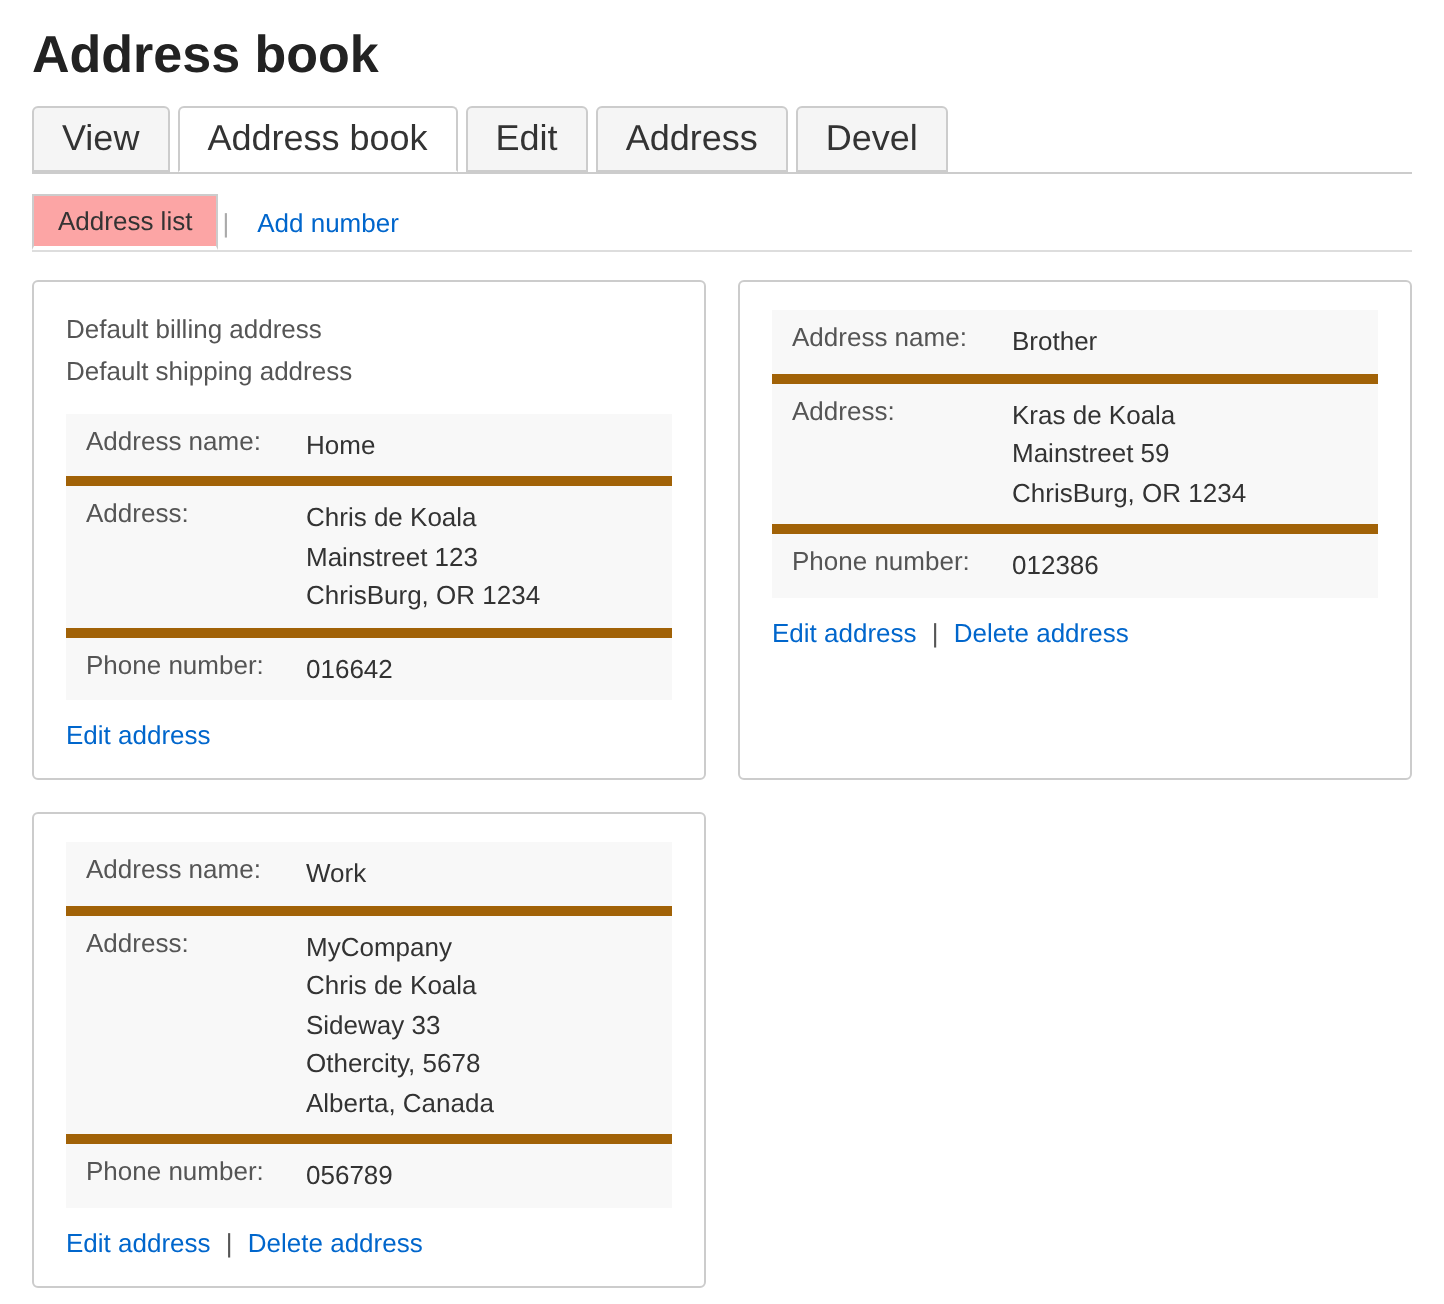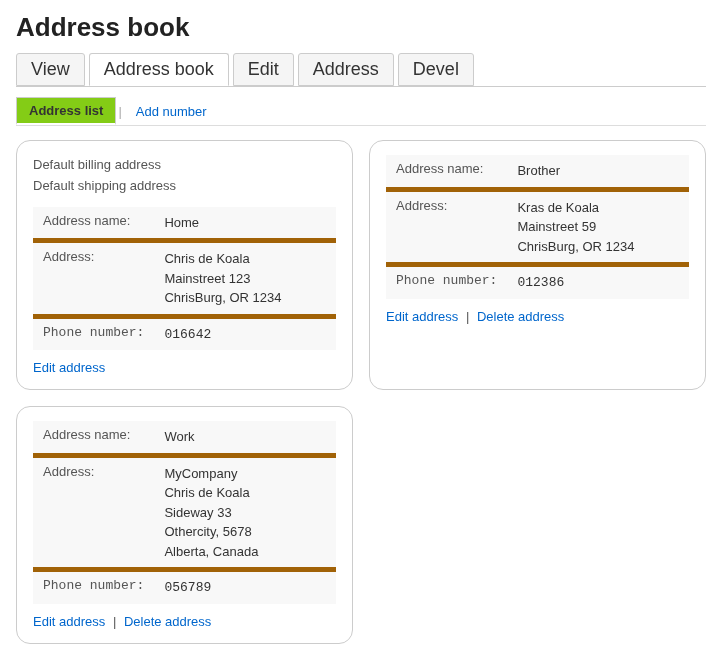--- a/index.html
+++ b/index.html
@@ -49,44 +49,44 @@
     }
     .subtab {
       padding: 5px 12px;
       font-size: 13px;
       cursor: pointer;
       color: #333;
       text-decoration: none;
       border-bottom: 2px solid transparent;
     }
     .subtab.active {
-      background: #84cc16;
+      background: #fca5a5;
       border: 1px solid #ccc;
       border-bottom: 2px solid #fff;
-      font-weight: bold;
+      font-weight: normal;
     }
     .subtab-divider {
       color: #aaa;
       padding: 0 2px;
     }
     .subtab-link {
       color: #0066cc;
       text-decoration: none;
       padding: 5px 12px;
       font-size: 13px;
       cursor: pointer;
     }
     .address-grid {
       display: grid;
       grid-template-columns: 1fr 1fr;
       gap: 16px;
     }
     .address-card {
       border: 1px solid #ccc;
-      border-radius: 14px;
+      border-radius: 3px;
       padding: 14px 16px 14px 16px;
       background: #fff;
     }
     .address-card-header {
       font-size: 13px;
       color: #555;
       margin-bottom: 10px;
       line-height: 1.6;
     }
     .address-table {
@@ -99,21 +99,20 @@
       padding: 6px 10px;
       vertical-align: top;
       font-size: 13px;
       border: none;
     }
     .address-table tr {
       border-bottom: 5px solid #a16207;
     }
     .address-table tr:last-child {
       border-bottom: none;
-      font-family: Liberation Mono, monospace;
     }
     .label-cell {
       width: 110px;
       color: #555;
       white-space: nowrap;
     }
     .card-actions {
       margin-top: 4px;
     }
     .card-actions a {

